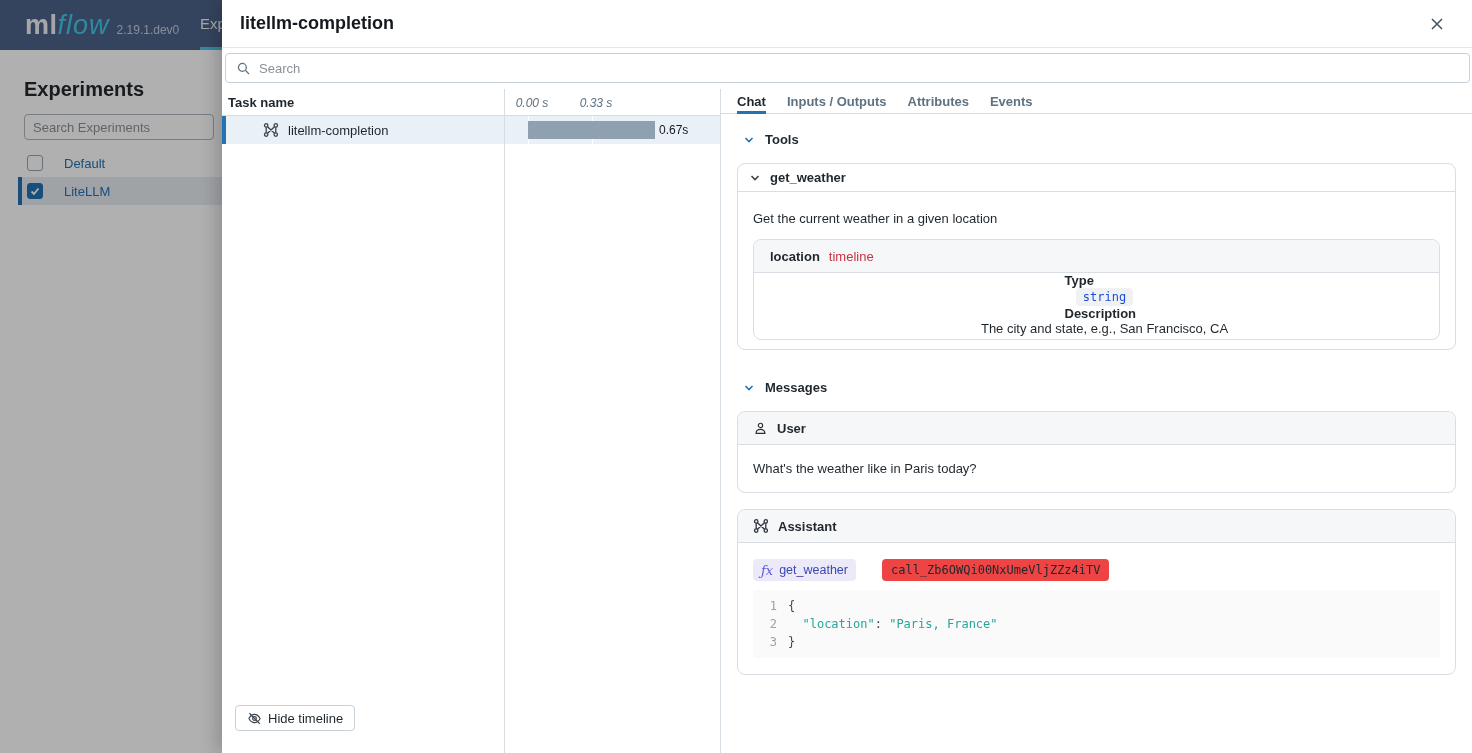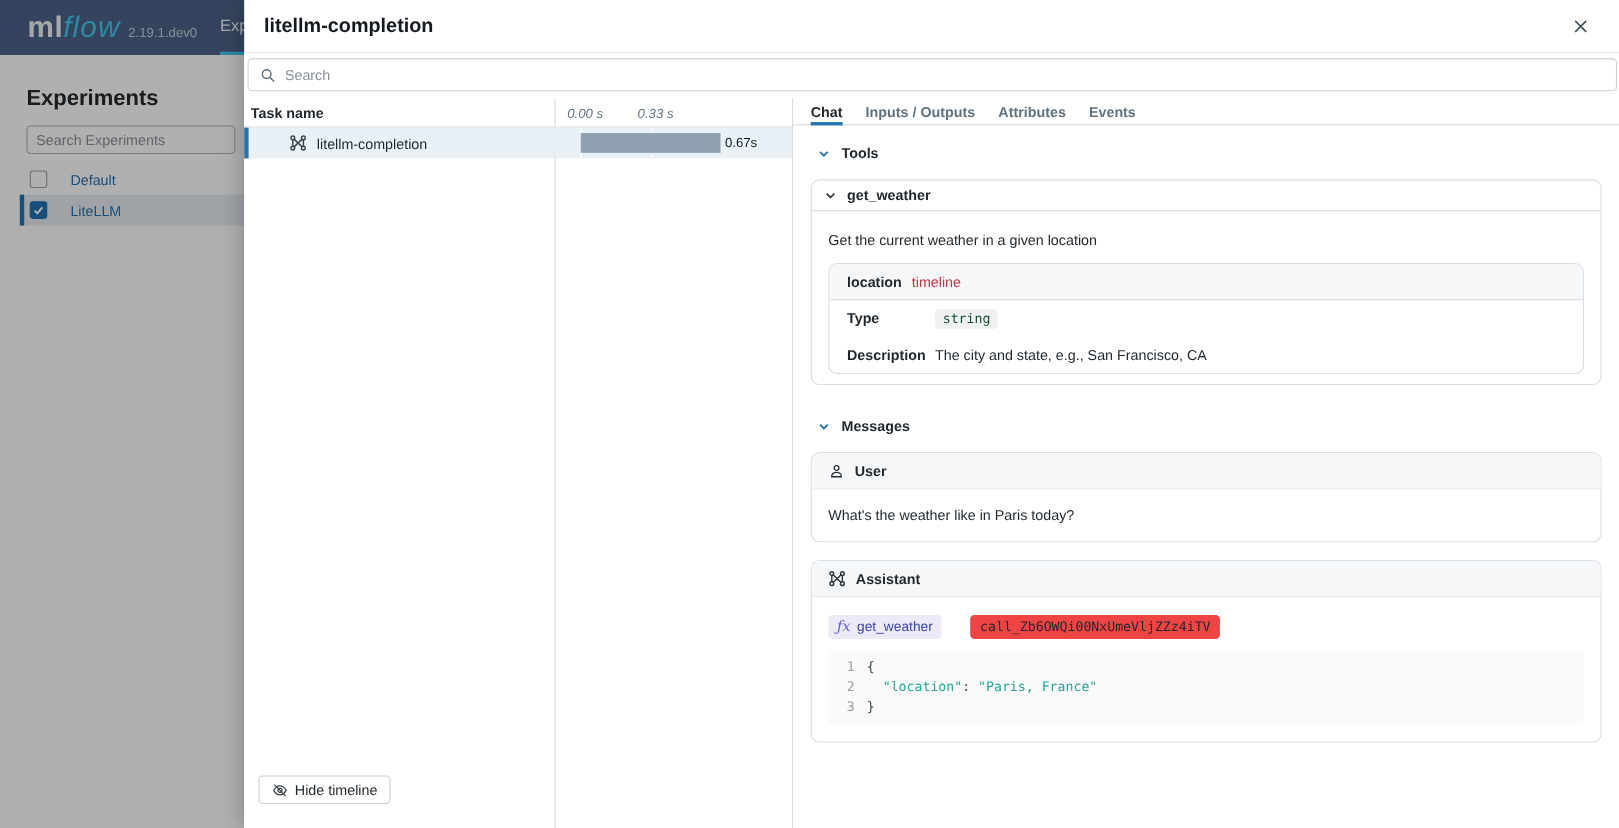--- a/index.html
+++ b/index.html
@@ -88,24 +88,24 @@
   .tool-card { margin-bottom:30px; }
   .tool-card-head { height:28px; display:flex; align-items:center; gap:9px; padding-left:11px;
     border-bottom:1px solid var(--border,#d8dee4); font-size:13px; font-weight:700; cursor:pointer; }
   .tool-card-body { padding:19px 15px 9px 15px; }
   .tool-desc { font-size:13px; margin-bottom:13px; }
   .param-card { border:1px solid var(--border,#d8dee4); border-radius:8px; overflow:hidden; }
   .param-head { height:33px; background:var(--header-gray,#f6f7f9); border-bottom:1px solid var(--border,#d8dee4);
     display:flex; align-items:center; gap:9px; padding-left:16px; font-size:13px; }
   .param-head .pname { font-weight:700; }
   .param-head .preq { color:var(--required-red,#c83243); }
-  .param-row { height:33px; display:flex; align-items:center; padding-left:16px; font-size:13px; }
+  .param-row { height:33px; display:flex; align-items:center; padding-left:16px; font-size:13px;flex-direction:column; }
   .param-row .plabel { width:80px; font-weight:700; flex:none; }
   .mono-chip { background:#f0f1f3; border-radius:4px; padding:2px 7px;
-    font-family:"DejaVu Sans Mono", monospace; font-size:12px; color:#14532d; }
+    font-family:"DejaVu Sans Mono", monospace; font-size:12px; color:#1d4ed8; }
 
   .msg-card { margin-bottom:16px; }
   .msg-head { height:33px; background:var(--header-gray,#f6f7f9); border-bottom:1px solid var(--border,#d8dee4);
     border-radius:8px 8px 0 0; display:flex; align-items:center; gap:9px; padding-left:15px;
     font-size:13px; font-weight:700; }
   .msg-body { padding:16px 15px; font-size:13px; }
   .role-icon { display:flex; color:#2b333b; }
 
   .chips-row { display:flex; align-items:center; gap:26px; margin-bottom:9px; }
   .fx-chip { height:22px; background:#ece9f9; border-radius:4px; display:inline-flex; align-items:center;

